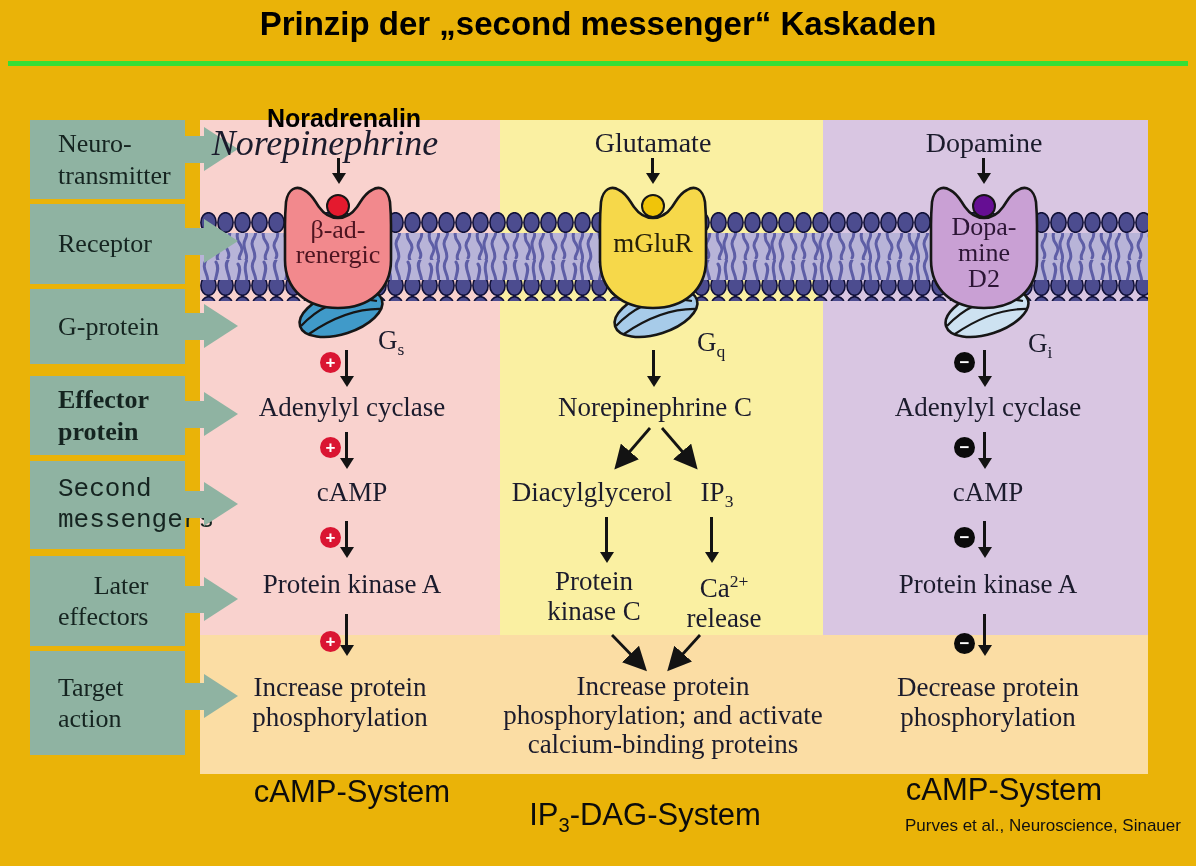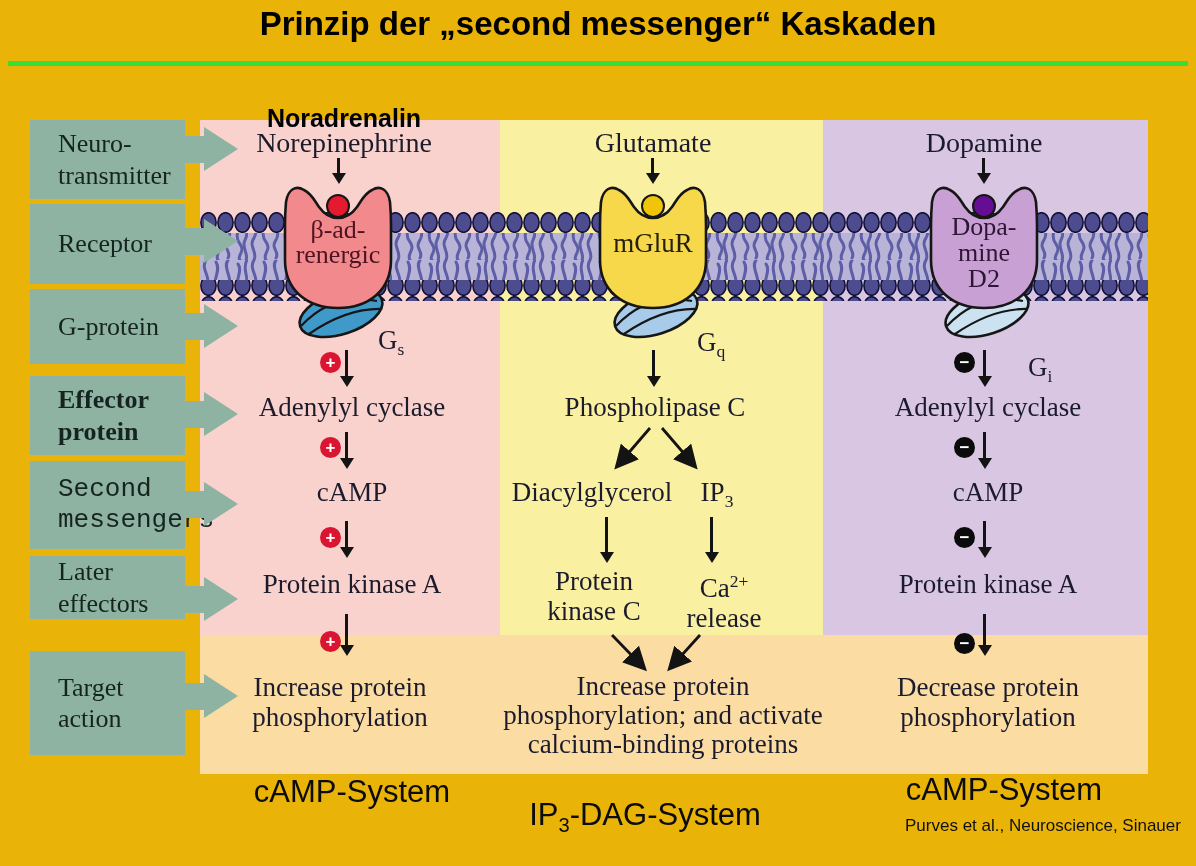--- a/index.html
+++ b/index.html
@@ -115,40 +115,40 @@
 
   <div class="rowblock" style="top:461px;height:88px;font-family:Liberation Mono, monospace;">
     <span class="rowtext">Second
 messengers</span>
     </div>
   <div class="rowarrow" style="top:504px;">
       <div class="stub"></div>
       <div class="ahead"></div>
     </div>
 
-  <div class="rowblock" style="top:556px;height:63px;">
+  <div class="rowblock" style="top:556px;height:90px;text-align:right;">
     <span class="rowtext">Later
 effectors</span>
     </div>
   <div class="rowarrow" style="top:599px;">
       <div class="stub"></div>
       <div class="ahead"></div>
     </div>
 
   <div class="rowblock" style="top:651px;height:104px;">
     <span class="rowtext">Target
 action</span>
     </div>
   <div class="rowarrow" style="top:696px;">
       <div class="stub"></div>
       <div class="ahead"></div>
     </div>
 
   <div class="ptext sans bold" style="left:344px;top:103px;font-size:25px;color:#000;">Noradrenalin</div>
-  <div class="ptext" style="left:344px;top:128px;font-size:28px;">Norepinephrine</div>
+  <div class="ptext" style="left:325px;top:128px;font-size:36px;font-style:italic;">Norepinephrine</div>
   <div class="varrow" style="left:337px;top:158px;height:16px;"></div>
 
   <svg class="rsvg" style="left:263px;top:180px;" width="150" height="172" viewBox="0 0 150 172">
     <ellipse cx="78" cy="133" rx="43" ry="21" transform="rotate(-18 78 133)" fill="#409ac9" stroke="#161616" stroke-width="2.6"></ellipse>
     <path d="M38,146 Q70,112 114,121" fill="none" stroke="#161616" stroke-width="2.2"></path>
     <path d="M46,154 Q84,128 119,129" fill="none" stroke="#161616" stroke-width="2.2"></path>
     <path d="M41,10 C33,5 25,9 23,22 C22.5,28 22,36 22,45 L22,80 C22,110 44,128 75,128 C106,128 128,110 128,80 L128,45 C128,36 127.5,28 127,22 C125,9 117,5 109,10 C101,14 99,20 94,27 C89,34 83,38 75,38 C67,38 61,34 56,27 C51,20 49,14 41,10 Z" fill="#f2898d" stroke="#161616" stroke-width="2.6"></path>
     <circle cx="75" cy="26" r="11" fill="#e41a2e" stroke="#161616" stroke-width="2"></circle>
   </svg>
   <div class="rlabel" style="left:338px;top:217px;font-size:26px;line-height:25px;color:#4d1420;">β-ad-
@@ -179,21 +179,21 @@
     <ellipse cx="78" cy="133" rx="43" ry="21" transform="rotate(-18 78 133)" fill="#a7cbe9" stroke="#161616" stroke-width="2.6"></ellipse>
     <path d="M38,146 Q70,112 114,121" fill="none" stroke="#161616" stroke-width="2.2"></path>
     <path d="M46,154 Q84,128 119,129" fill="none" stroke="#161616" stroke-width="2.2"></path>
     <path d="M41,10 C33,5 25,9 23,22 C22.5,28 22,36 22,45 L22,80 C22,110 44,128 75,128 C106,128 128,110 128,80 L128,45 C128,36 127.5,28 127,22 C125,9 117,5 109,10 C101,14 99,20 94,27 C89,34 83,38 75,38 C67,38 61,34 56,27 C51,20 49,14 41,10 Z" fill="#f6d84a" stroke="#161616" stroke-width="2.6"></path>
     <circle cx="75" cy="26" r="11" fill="#f0c409" stroke="#161616" stroke-width="2"></circle>
   </svg>
   <div class="rlabel" style="left:653px;top:228px;font-size:27px;color:#26200a;">mGluR</div>
   <div class="gplabel" style="left:697px;top:327px;"><span>G</span><sub>q</sub></div>
 
   <div class="varrow" style="left:652px;top:350px;height:27px;"></div>
-  <div class="ptext" style="left:655px;top:392px;">Phospholipase C</div>
+  <div class="ptext" style="left:655px;top:392px;">Norepinephrine C</div>
 
   <svg class="brsvg" style="left:588px;top:426px;" width="134" height="46" viewBox="0 0 134 46">
     <defs>
         <marker id="ahd" viewBox="0 0 10 10" refX="7" refY="5" markerWidth="8.5" markerHeight="8.5" orient="auto">
           <path d="M0,0 L10,5 L0,10 z" fill="#131313"></path>
         </marker>
       </defs>
     <line x1="62" y1="2" x2="31" y2="38" stroke="#131313" stroke-width="2.8" marker-end="url(#ahd)"></line>
     <line x1="74" y1="2" x2="105" y2="38" stroke="#131313" stroke-width="2.8" marker-end="url(#ahd)"></line>
   </svg>
@@ -228,21 +228,21 @@
   <svg class="rsvg" style="left:909px;top:180px;" width="150" height="172" viewBox="0 0 150 172">
     <ellipse cx="78" cy="133" rx="43" ry="21" transform="rotate(-18 78 133)" fill="#cde2f1" stroke="#161616" stroke-width="2.6"></ellipse>
     <path d="M38,146 Q70,112 114,121" fill="none" stroke="#161616" stroke-width="2.2"></path>
     <path d="M46,154 Q84,128 119,129" fill="none" stroke="#161616" stroke-width="2.2"></path>
     <path d="M41,10 C33,5 25,9 23,22 C22.5,28 22,36 22,45 L22,80 C22,110 44,128 75,128 C106,128 128,110 128,80 L128,45 C128,36 127.5,28 127,22 C125,9 117,5 109,10 C101,14 99,20 94,27 C89,34 83,38 75,38 C67,38 61,34 56,27 C51,20 49,14 41,10 Z" fill="#c9a0d4" stroke="#161616" stroke-width="2.6"></path>
     <circle cx="75" cy="26" r="11" fill="#650e93" stroke="#161616" stroke-width="2"></circle>
   </svg>
   <div class="rlabel" style="left:984px;top:214px;font-size:26px;line-height:26px;color:#2c1535;">Dopa-
 mine
 D2</div>
-  <div class="gplabel" style="left:1028px;top:328px;margin-top:24px;"><span>G</span><sub>i</sub></div>
+  <div class="gplabel" style="left:1028px;top:328px;"><span>G</span><sub>i</sub></div>
 
   <span class="badge minus" style="left:954px;top:352px;">−</span>
   <div class="varrow" style="left:983px;top:350px;height:27px;"></div>
   <div class="ptext" style="left:988px;top:392px;">Adenylyl cyclase</div>
 
   <span class="badge minus" style="left:954px;top:437px;">−</span>
   <div class="varrow" style="left:983px;top:432px;height:27px;"></div>
   <div class="ptext" style="left:988px;top:477px;">cAMP</div>
 
   <span class="badge minus" style="left:954px;top:527px;">−</span>

